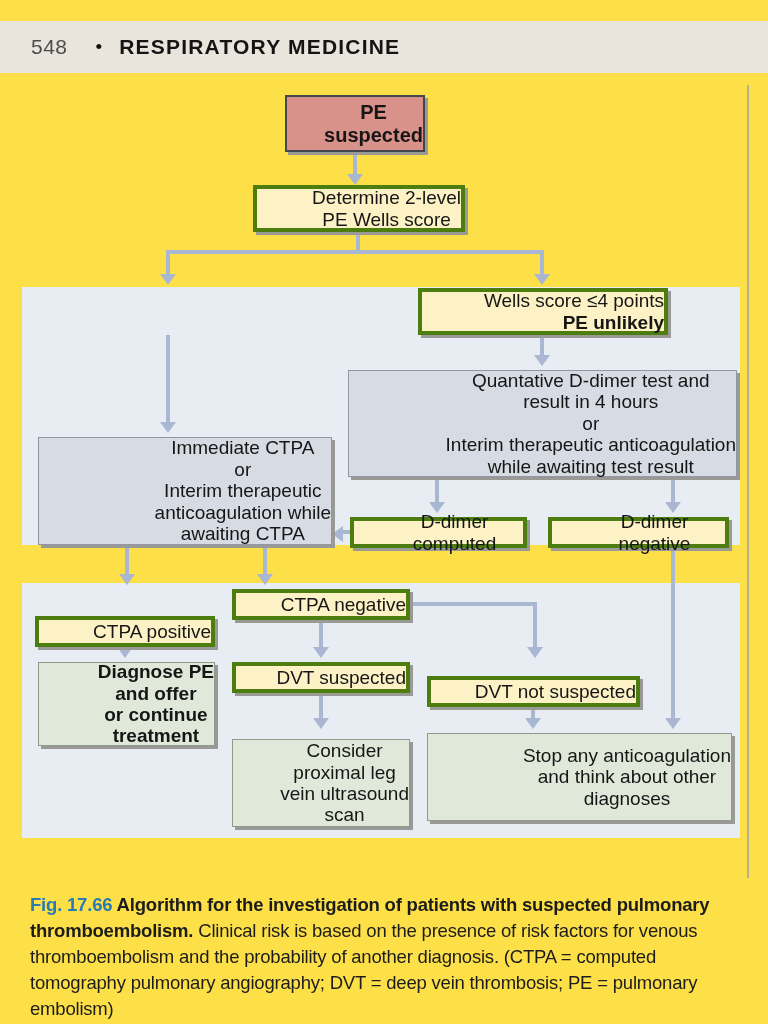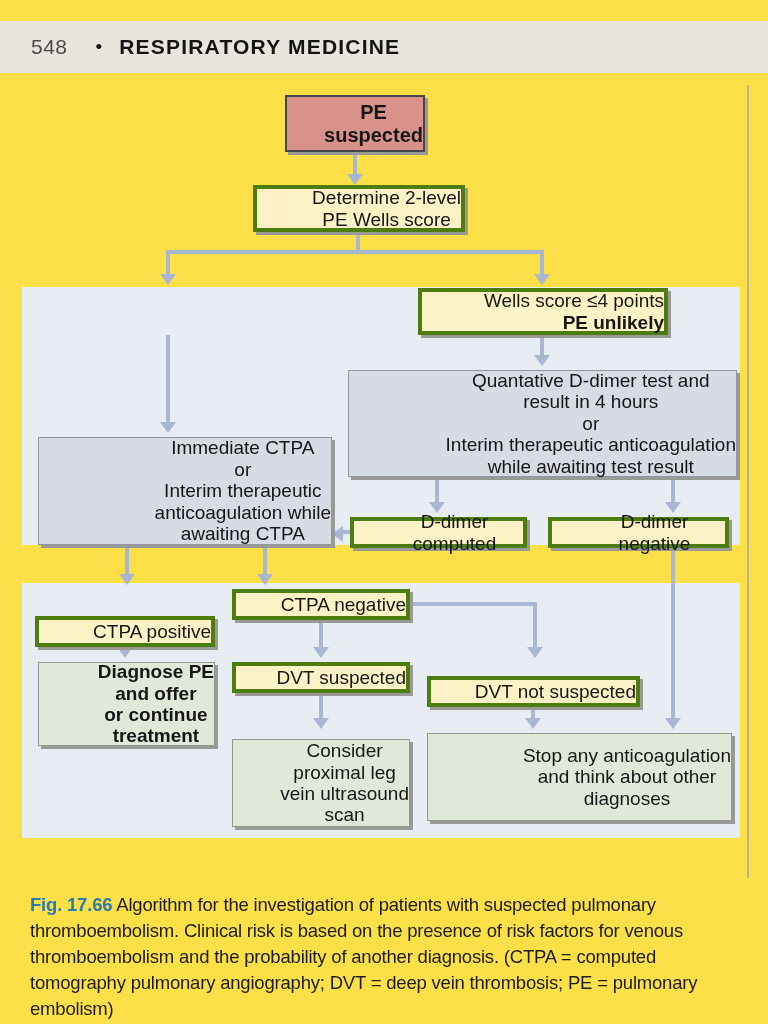--- a/index.html
+++ b/index.html
@@ -54,21 +54,21 @@
   .hl{position:absolute;height:4px;background:#a9b7d3;}
   .ah-d{position:absolute;width:0;height:0;border-left:8px solid transparent;
     border-right:8px solid transparent;border-top:11px solid #a9b7d3;}
   .ah-l{position:absolute;width:0;height:0;border-top:8px solid transparent;
     border-bottom:8px solid transparent;border-right:11px solid #a9b7d3;}
 
   
   .caption{position:absolute;left:30px;top:892px;width:712px;font-size:18.5px;
     line-height:1.4;color:#1c1c1c;letter-spacing:-0.2px;margin:0;}
   .fig-label{color:#2a7ab5;font-weight:bold;}
-  .cap-bold{font-weight:normal;}
+  .cap-bold{font-weight:bold;}
   .cap-body{font-weight:normal;}
 </style>
 </head>
 <body>
 
 <div class="page">
 
   <div class="header-band">
     <span class="page-num">548</span>
     <span class="bullet">•</span>

